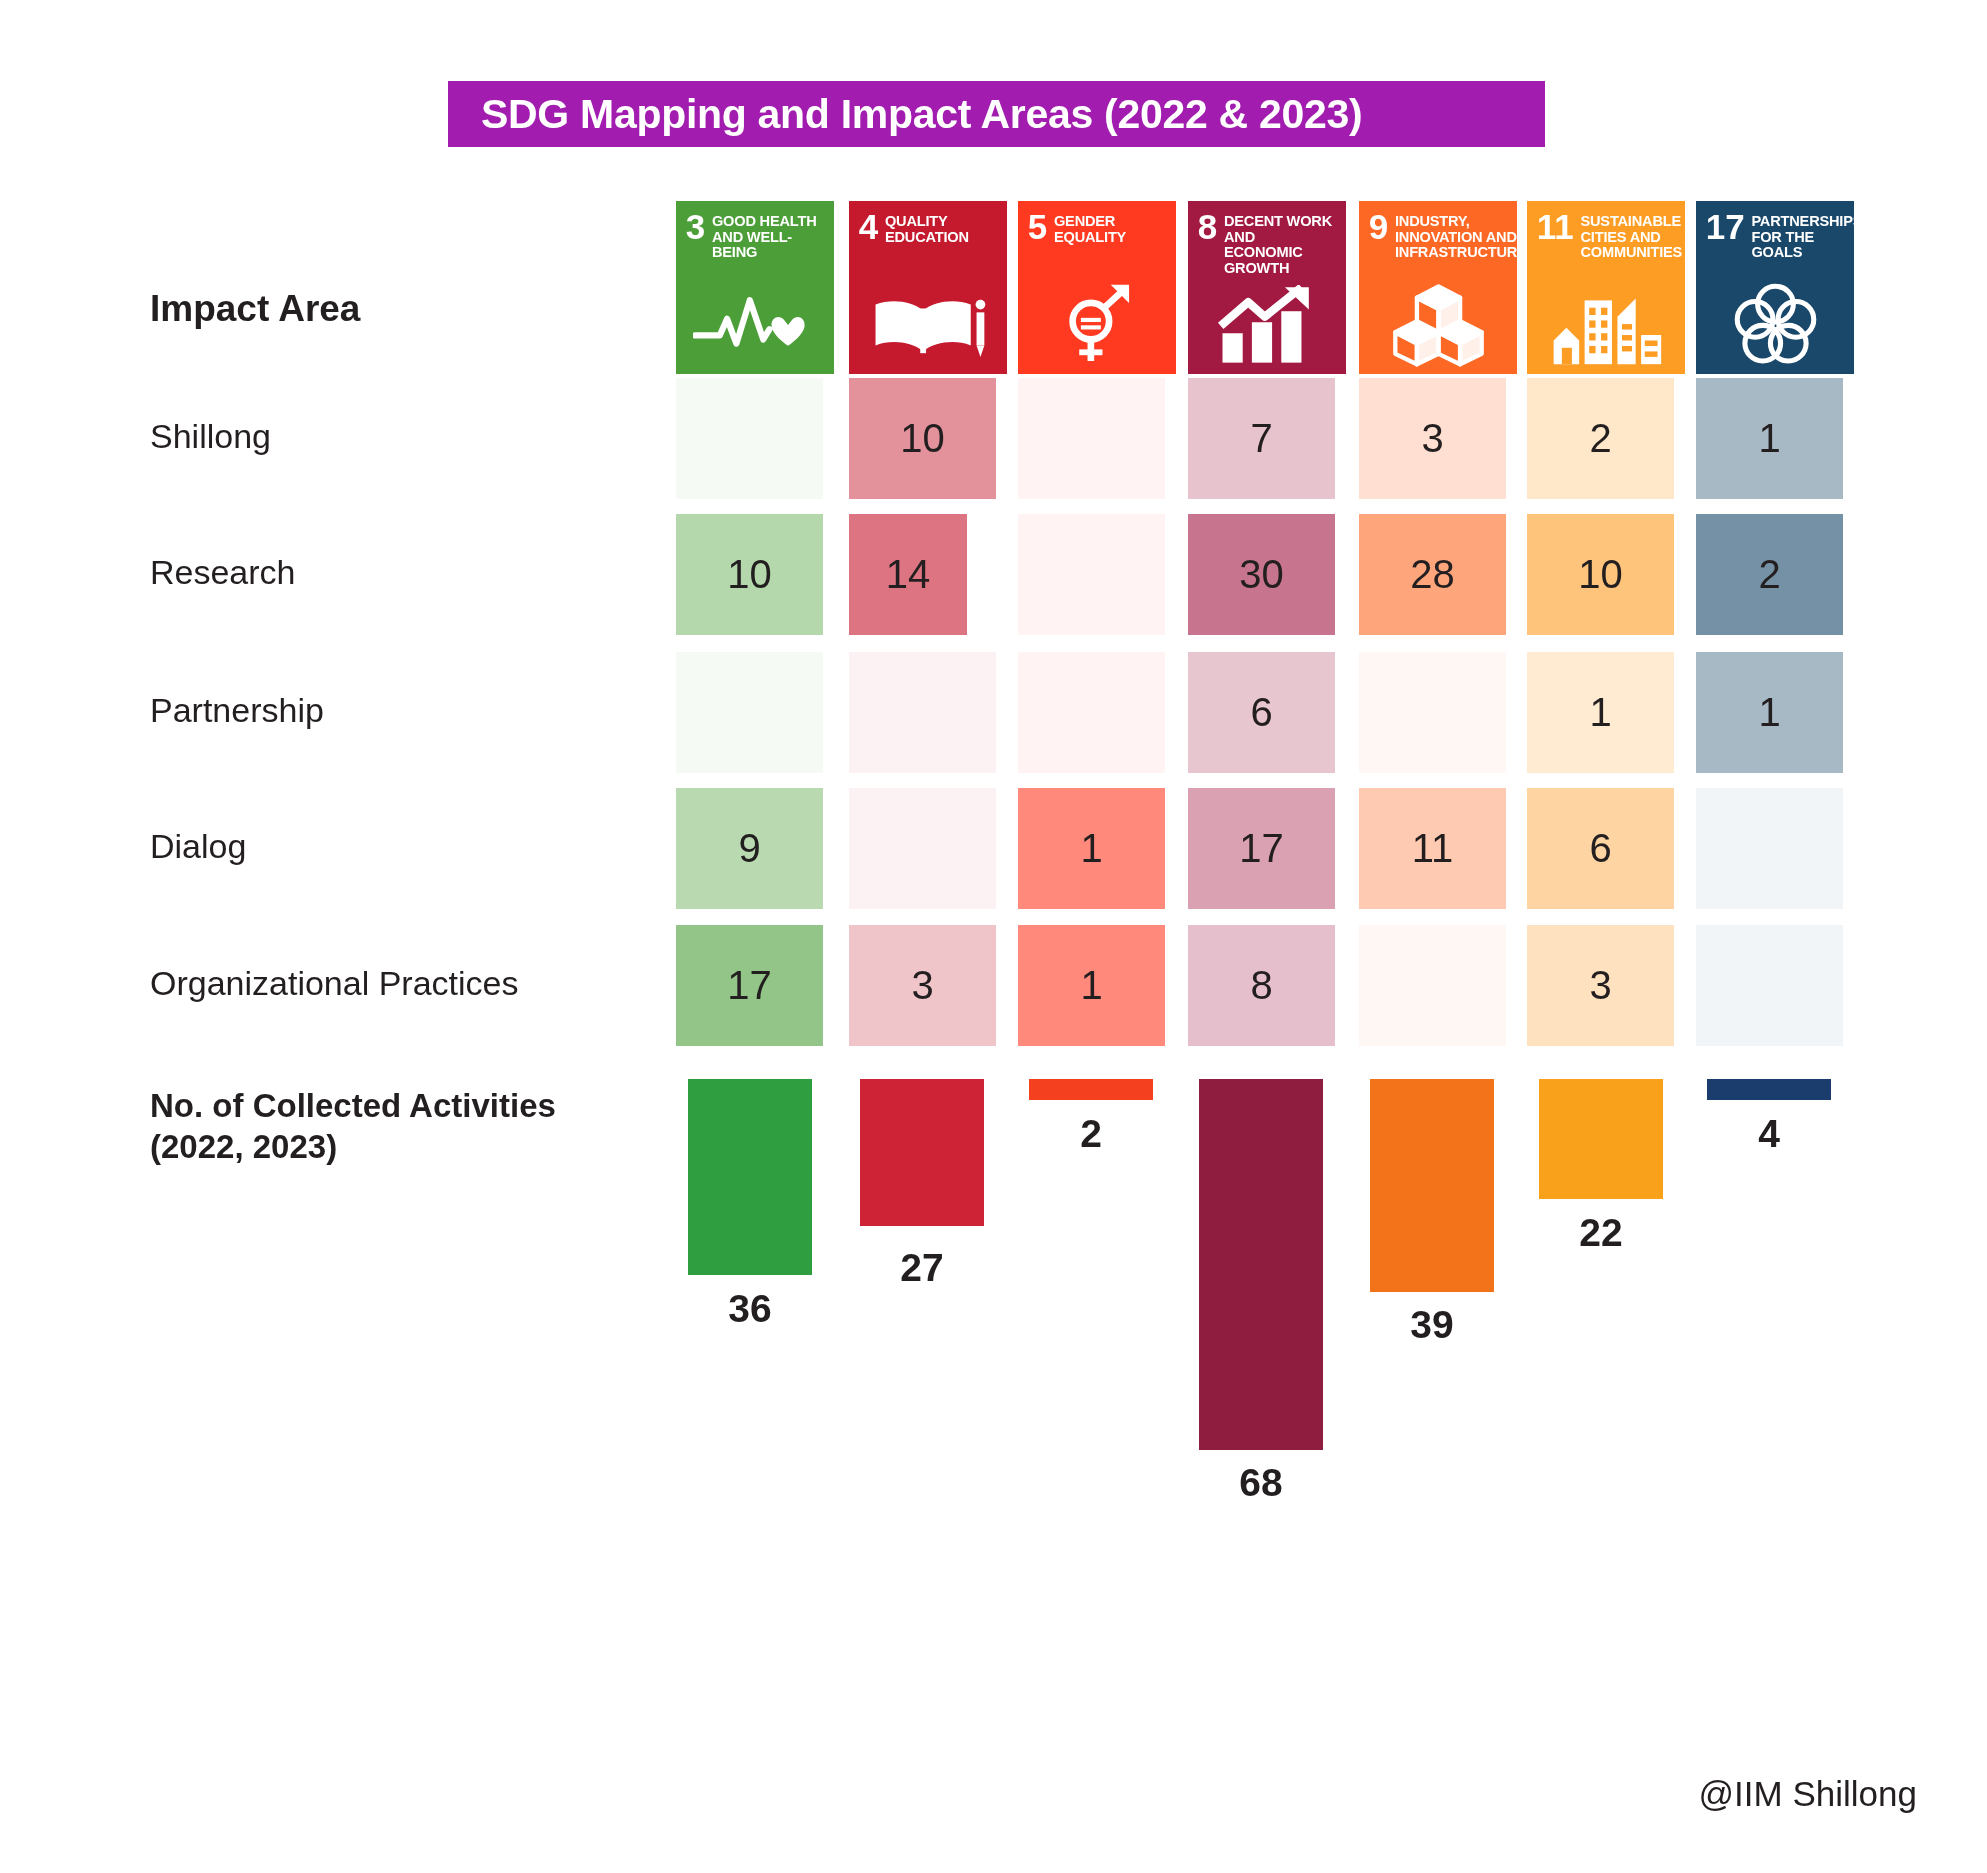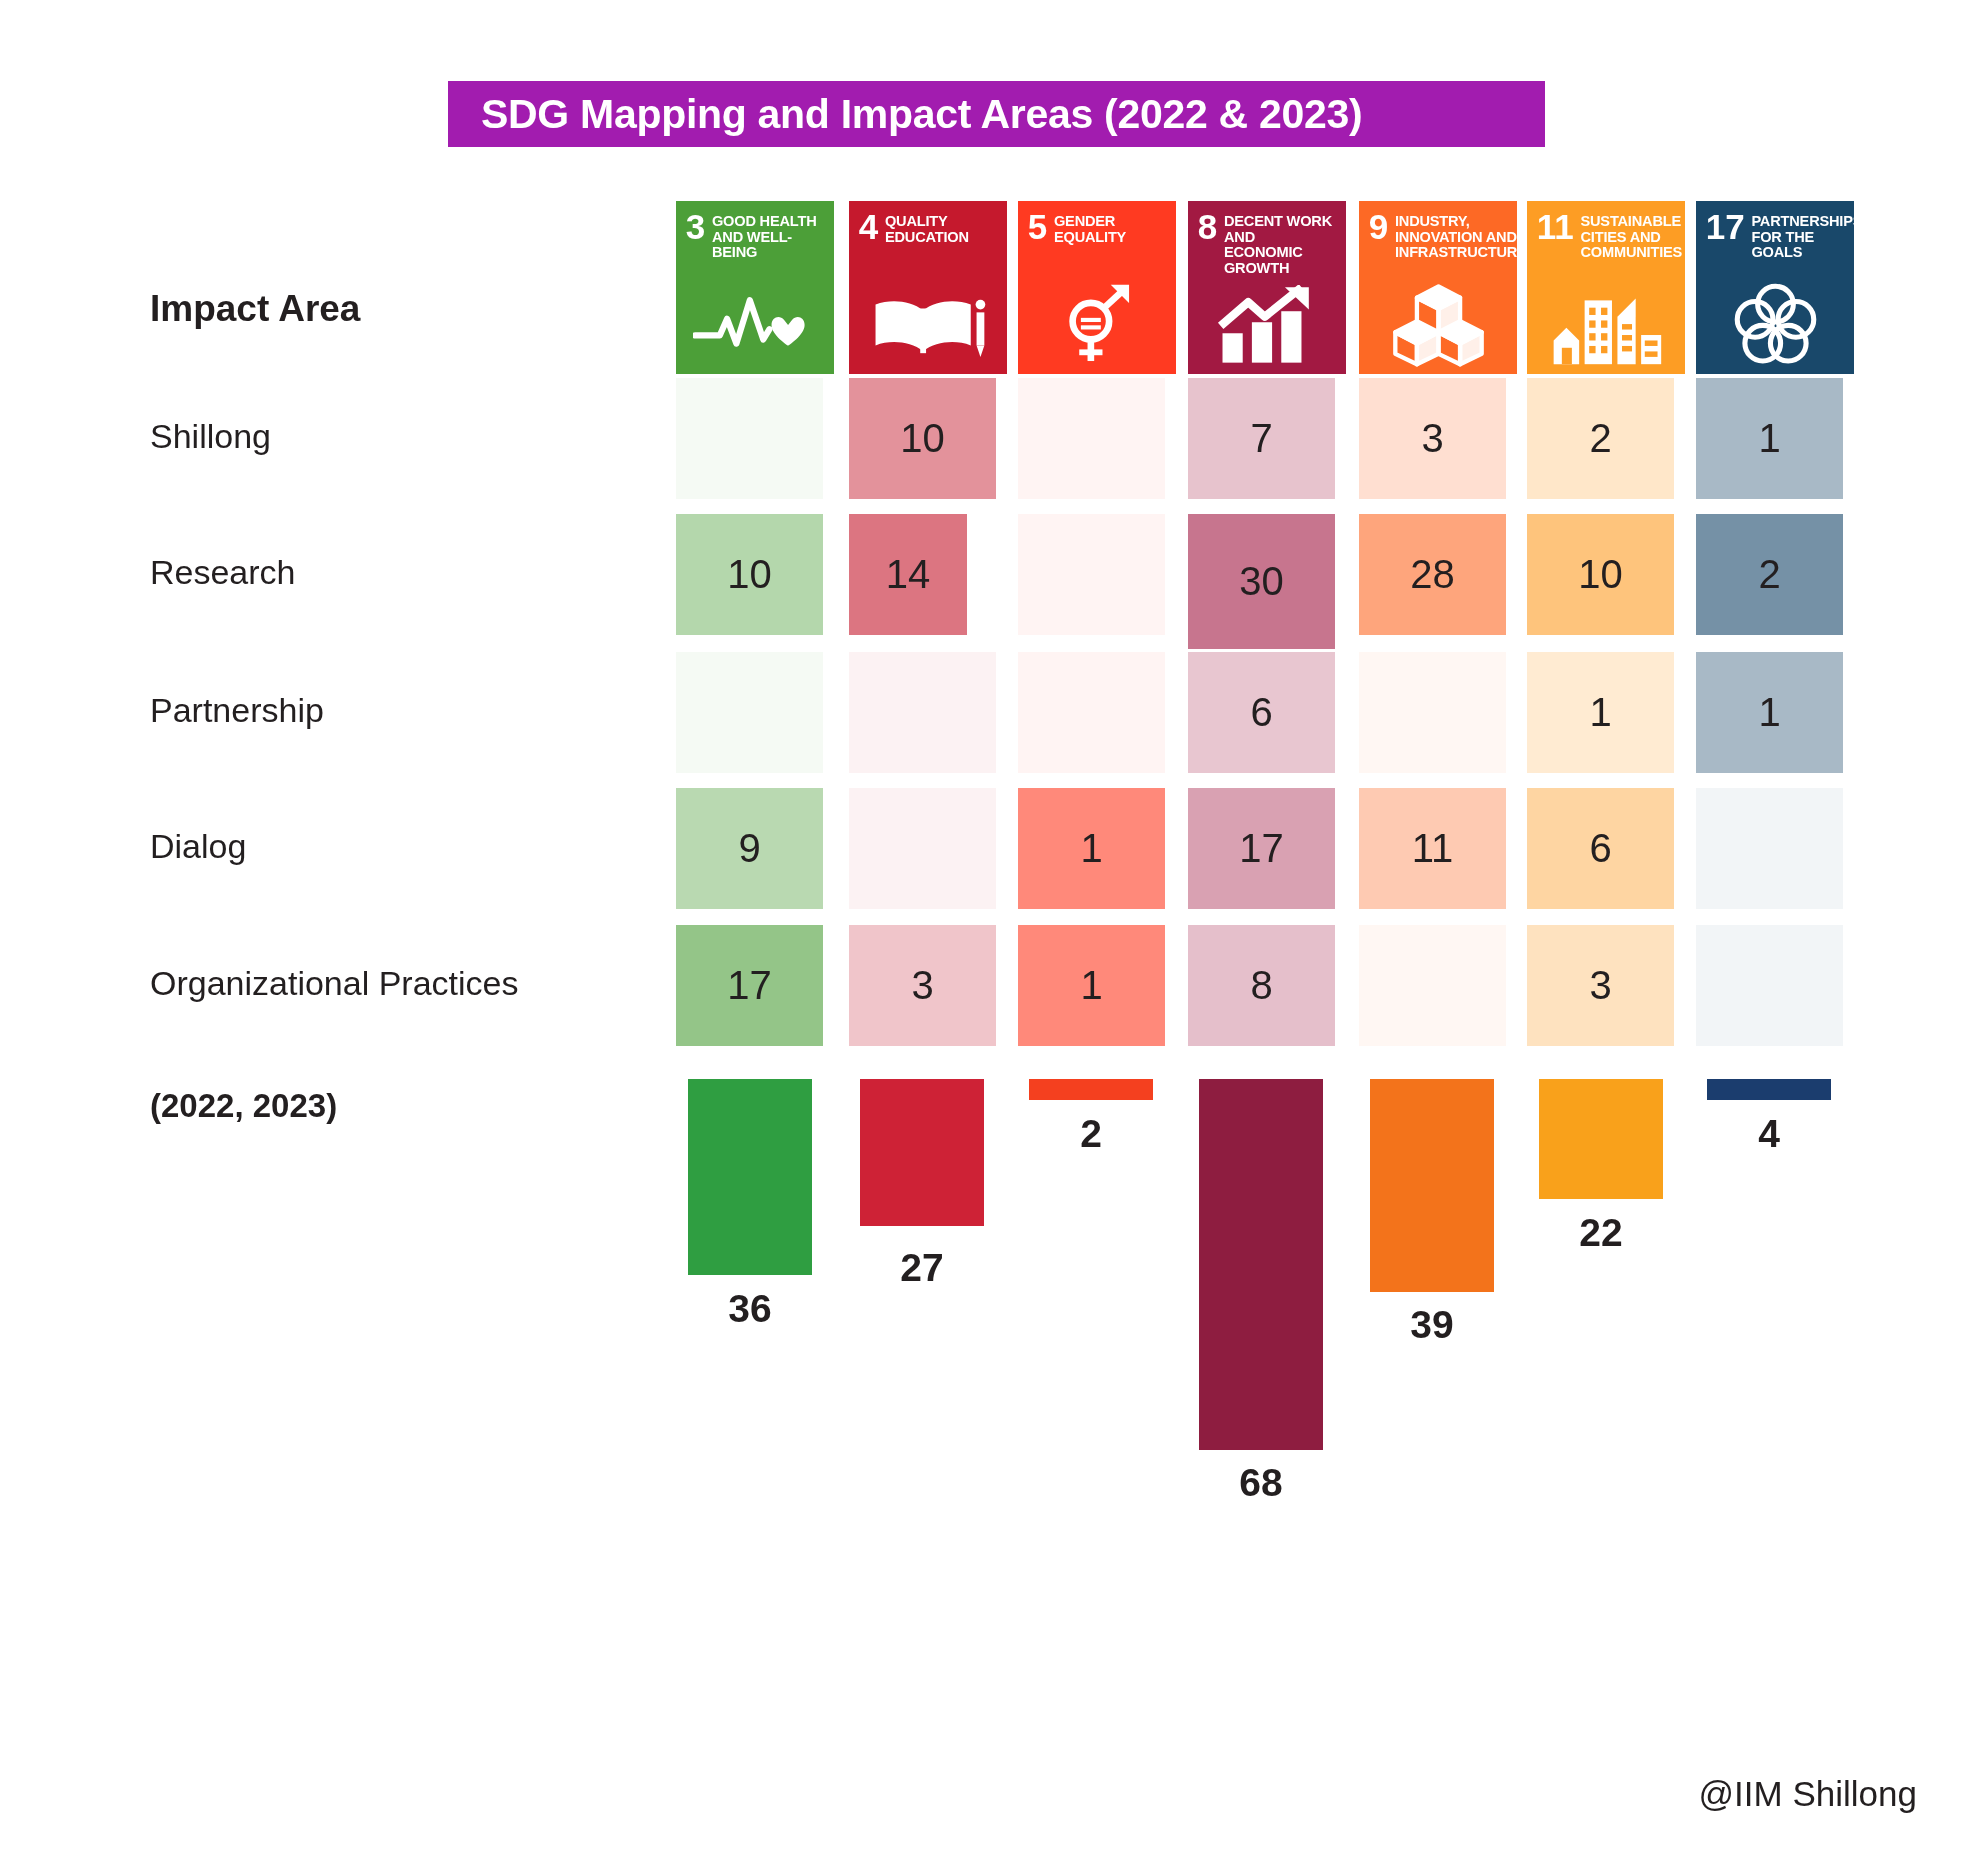--- a/index.html
+++ b/index.html
@@ -280,21 +280,21 @@
     </div>
     <div class="cell" style="left: 676px; top: 514px; width: 147px; height: 121px; background: rgb(180, 215, 172);">
       <span>10</span>
     </div>
     <div class="cell" style="left: 849px; top: 514px; width: 118px; height: 121px; background: rgb(220, 117, 129);">
       <span>14</span>
     </div>
     <div class="cell" style="left: 1018px; top: 514px; width: 147px; height: 121px; background: rgb(255, 244, 243);">
       <span></span>
     </div>
-    <div class="cell" style="left: 1188px; top: 514px; width: 147px; height: 135px; background: rgb(199, 117, 142);">
+    <div class="cell" style="left: 1188px; top: 514px; width: 147px; height: 121px; background: rgb(199, 117, 142);">
       <span>30</span>
     </div>
     <div class="cell" style="left: 1359px; top: 514px; width: 147px; height: 121px; background: rgb(254, 165, 124);">
       <span>28</span>
     </div>
     <div class="cell" style="left: 1527px; top: 514px; width: 147px; height: 121px; background: rgb(254, 196, 124);">
       <span>10</span>
     </div>
     <div class="cell" style="left: 1696px; top: 514px; width: 147px; height: 121px; background: rgb(117, 145, 166);">
       <span>2</span>
@@ -358,20 +358,21 @@
     </div>
     <div class="cell" style="left: 1527px; top: 925px; width: 147px; height: 121px; background: rgb(254, 226, 191);">
       <span>3</span>
     </div>
     <div class="cell" style="left: 1696px; top: 925px; width: 147px; height: 121px; background: rgb(242, 245, 247);">
       <span></span>
     </div>
   </div>
 
 <div id="total-label">
+  <div>No. of Collected Activities</div>
   <div>(2022, 2023)</div>
 </div>
 
 <div id="bars">
     <div class="bar" style="left: 688px; top: 1079px; height: 196px; background: rgb(47, 158, 65);"></div>
     <div class="bar-value" style="left: 688px; top: 1287px;">36</div>
     <div class="bar" style="left: 860px; top: 1079px; height: 147px; background: rgb(206, 34, 54);"></div>
     <div class="bar-value" style="left: 860px; top: 1246px;">27</div>
     <div class="bar" style="left: 1029px; top: 1079px; height: 21.3px; background: rgb(244, 64, 31);"></div>
     <div class="bar-value" style="left: 1029px; top: 1112px;">2</div>

